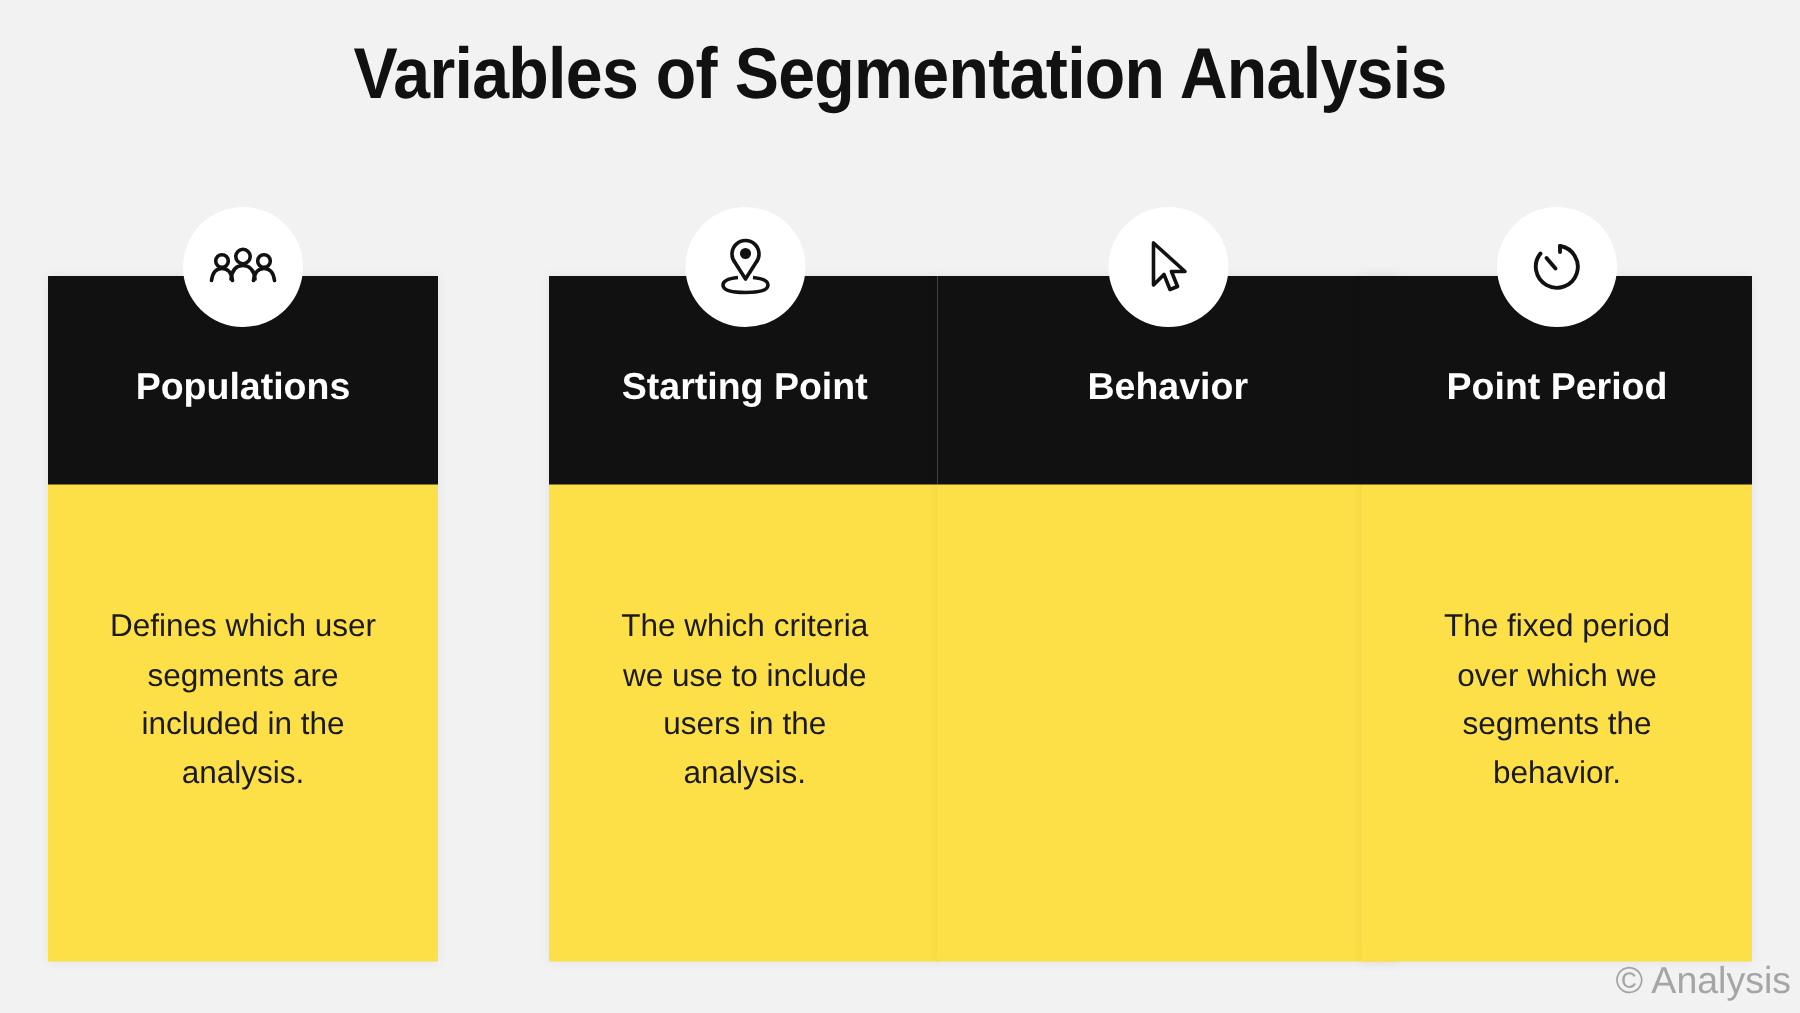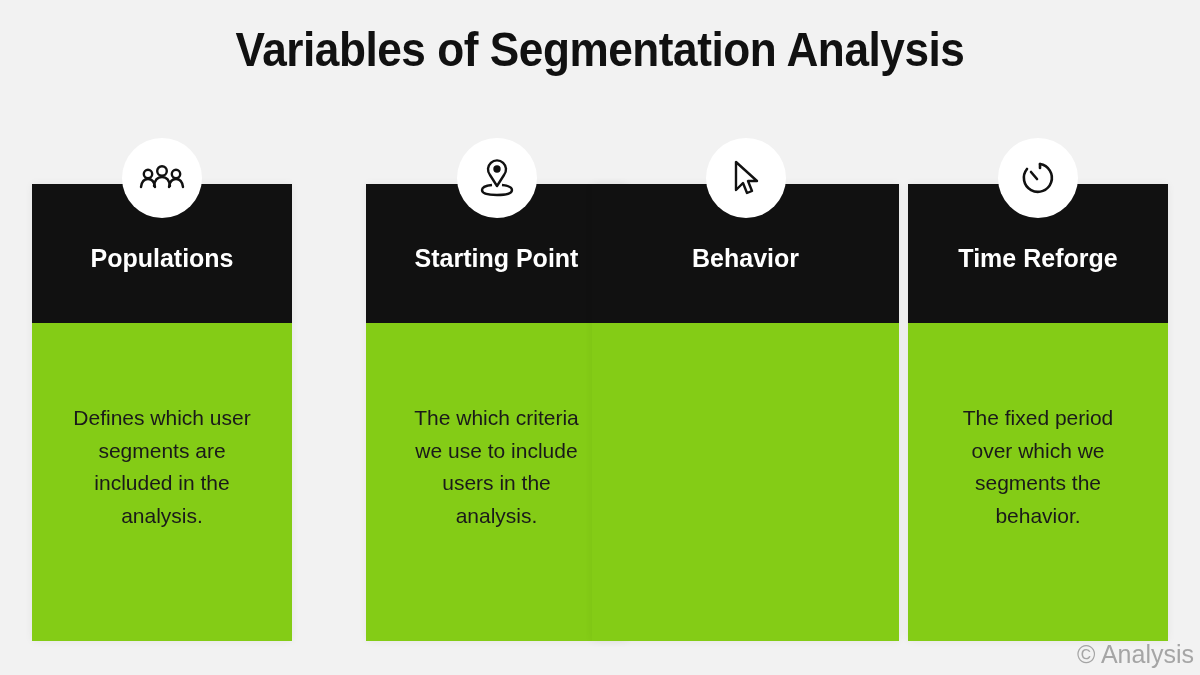--- a/index.html
+++ b/index.html
@@ -10,21 +10,21 @@
   }
   .title {
     position: absolute; left: 0; right: 0; top: 22px;
     text-align: center; font-size: 48px; font-weight: bold;
     letter-spacing: -0.5px; color: #111;
     font-family: "Liberation Sans", sans-serif;
     transform: scaleX(0.92);
   }
   .card {
     position: absolute; top: 184px; width: 260px; height: 457px;
-    background: #84cc16;
+    background: #fde047;
     box-shadow: 0 0 8px rgba(0,0,0,0.06);
   }
   .card-head {
     position: absolute; left: 0; top: 0; width: 100%; height: 139px;
     background: #111111;
   }
   .card-label {
     position: absolute; left: 0; right: 0; top: 60px;
     text-align: center; color: #fff; font-size: 25px; font-weight: bold;
   }
@@ -80,34 +80,34 @@
       <path d="M18 28 L11 17 A9 9 0 1 1 25 17 Z"></path>
       <circle cx="18" cy="11" r="2.5" fill="#111"></circle>
       <path d="M13 27 Q3 28 3 32 Q3 37 18 37 Q33 37 33 32 Q33 28 23 27"></path>
     </svg>
   </div>
   <div class="card-body">
     <div class="card-desc">The which criteria we use to include users in the analysis.</div>
   </div>
 </div>
 
-<div class="card" style="left:592px; width:261px;padding-left:46px;">
+<div class="card" style="left:625px; width:261px;padding-left:46px;">
   <div class="card-head">
     <div class="card-label">Behavior</div>
   </div>
   <div class="icon-circle">
     <svg width="32" height="40" viewBox="0 0 32 40" fill="none" stroke="#111" stroke-width="2.4" stroke-linejoin="round">
       <path d="M6 4 L6 32 L13 25 L17 35 L22 33 L18 23 L27 23 Z"></path>
     </svg>
   </div>
 </div>
 
 <div class="card" style="left:908px;">
   <div class="card-head">
-    <div class="card-label">Time Reforge</div>
+    <div class="card-label">Point Period</div>
   </div>
   <div class="icon-circle">
     <svg width="40" height="40" viewBox="0 0 40 40" fill="none" stroke="#111" stroke-width="2.6" stroke-linecap="round">
       <path d="M22 6 A14 14 0 1 1 9 11"></path>
       <path d="M22 6 L22 10"></path>
       <path d="M13 14 L19 21"></path>
     </svg>
   </div>
   <div class="card-body">
     <div class="card-desc">The fixed period over which we segments the behavior.</div>

